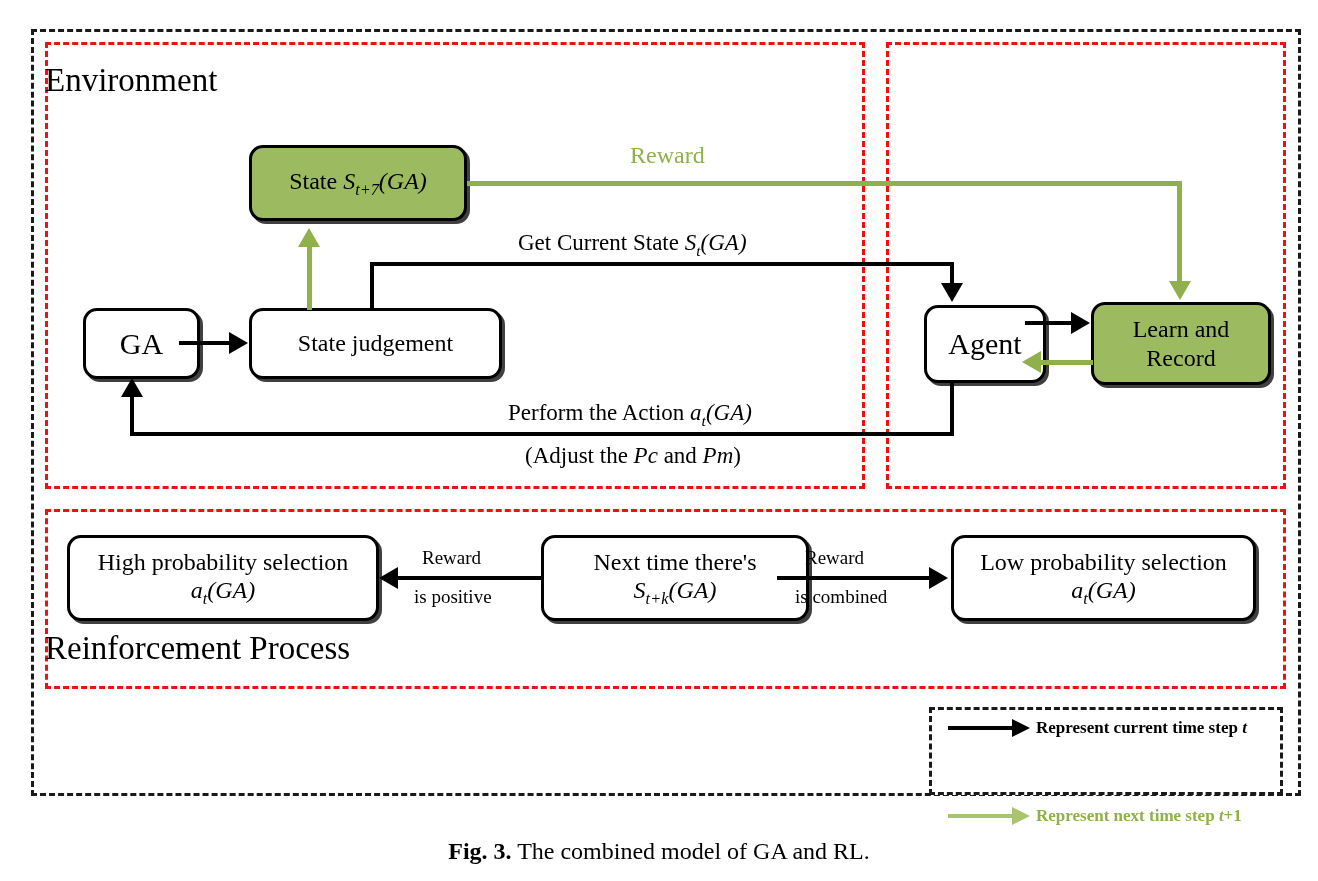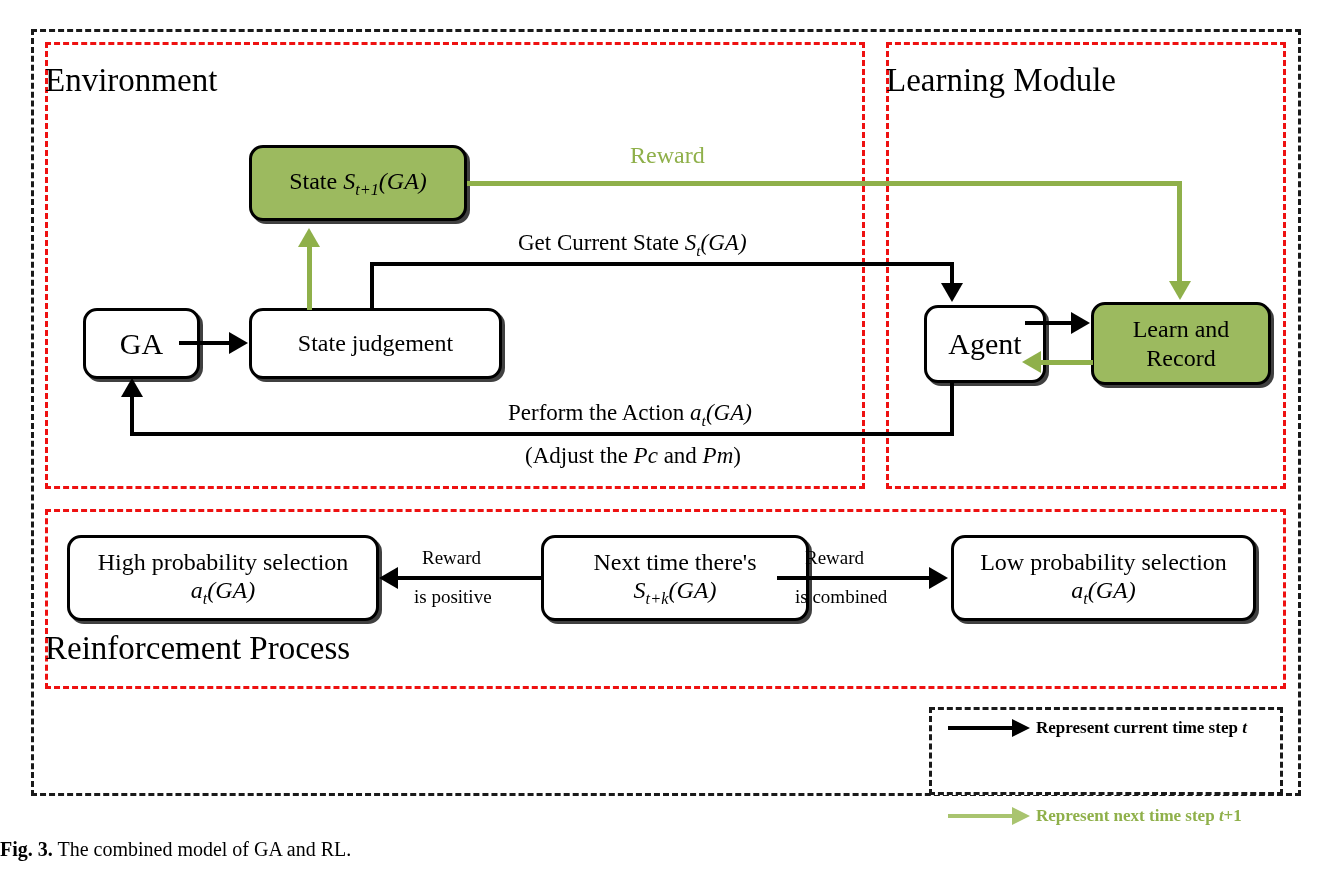--- a/index.html
+++ b/index.html
@@ -139,46 +139,45 @@
     border-top: 9px solid transparent;
     border-bottom: 9px solid transparent;
     border-left: 18px solid #000;
   }
   .legend-swatch.green .bar { background: #a9c46f; }
   .legend-swatch.green .tip { border-left-color: #a9c46f; }
   
   .caption {
     position: absolute;
     width: 100%;
-    text-align: left;
-    font-size: 20px;
+    text-align: center;
+    font-size: 24px;
   }
   .caption b { font-weight: bold; }
   i { font-style: italic; }
   sub { font-size: 0.68em; font-style: italic; }
 </style>
 </head>
 <body>
 
 <div id="canvas">
 
   <div class="outer-dashed" style="left:31px; top:29px; width:1270px; height:767px;"></div>
 
   <div class="red-dashed" style="left:45px; top:42px; width:820px; height:447px;"></div>
   <div class="section-title" style="left:45px; top:62px; width:820px;">Environment</div>
 
   <div class="red-dashed" style="left:886px; top:42px; width:400px; height:447px;"></div>
-  <div class="section-title" style="left:886px; top:62px; width:400px;">Learning Module</div>
 
   <div class="red-dashed" style="left:45px; top:509px; width:1241px; height:180px;"></div>
   <div class="section-title" style="left:45px; top:630px; width:1241px;">Reinforcement Process</div>
 
   <div class="node green" style="left:249px; top:145px; width:218px; height:76px;">
     <span class="ln">
-      <span>State </span><i><span>S</span><sub>t+1</sub><span>(GA)</span></i>
+      <span>State </span><i><span>S</span><sub>t+7</sub><span>(GA)</span></i>
     </span>
   </div>
 
   <div class="node big" style="left:62px; top:308px; width:117px; height:71px;">
     <span class="ln">GA</span>
   </div>
 
   <div class="node" style="left:249px; top:308px; width:253px; height:71px;">
     <span class="ln">State judgement</span>
   </div>

